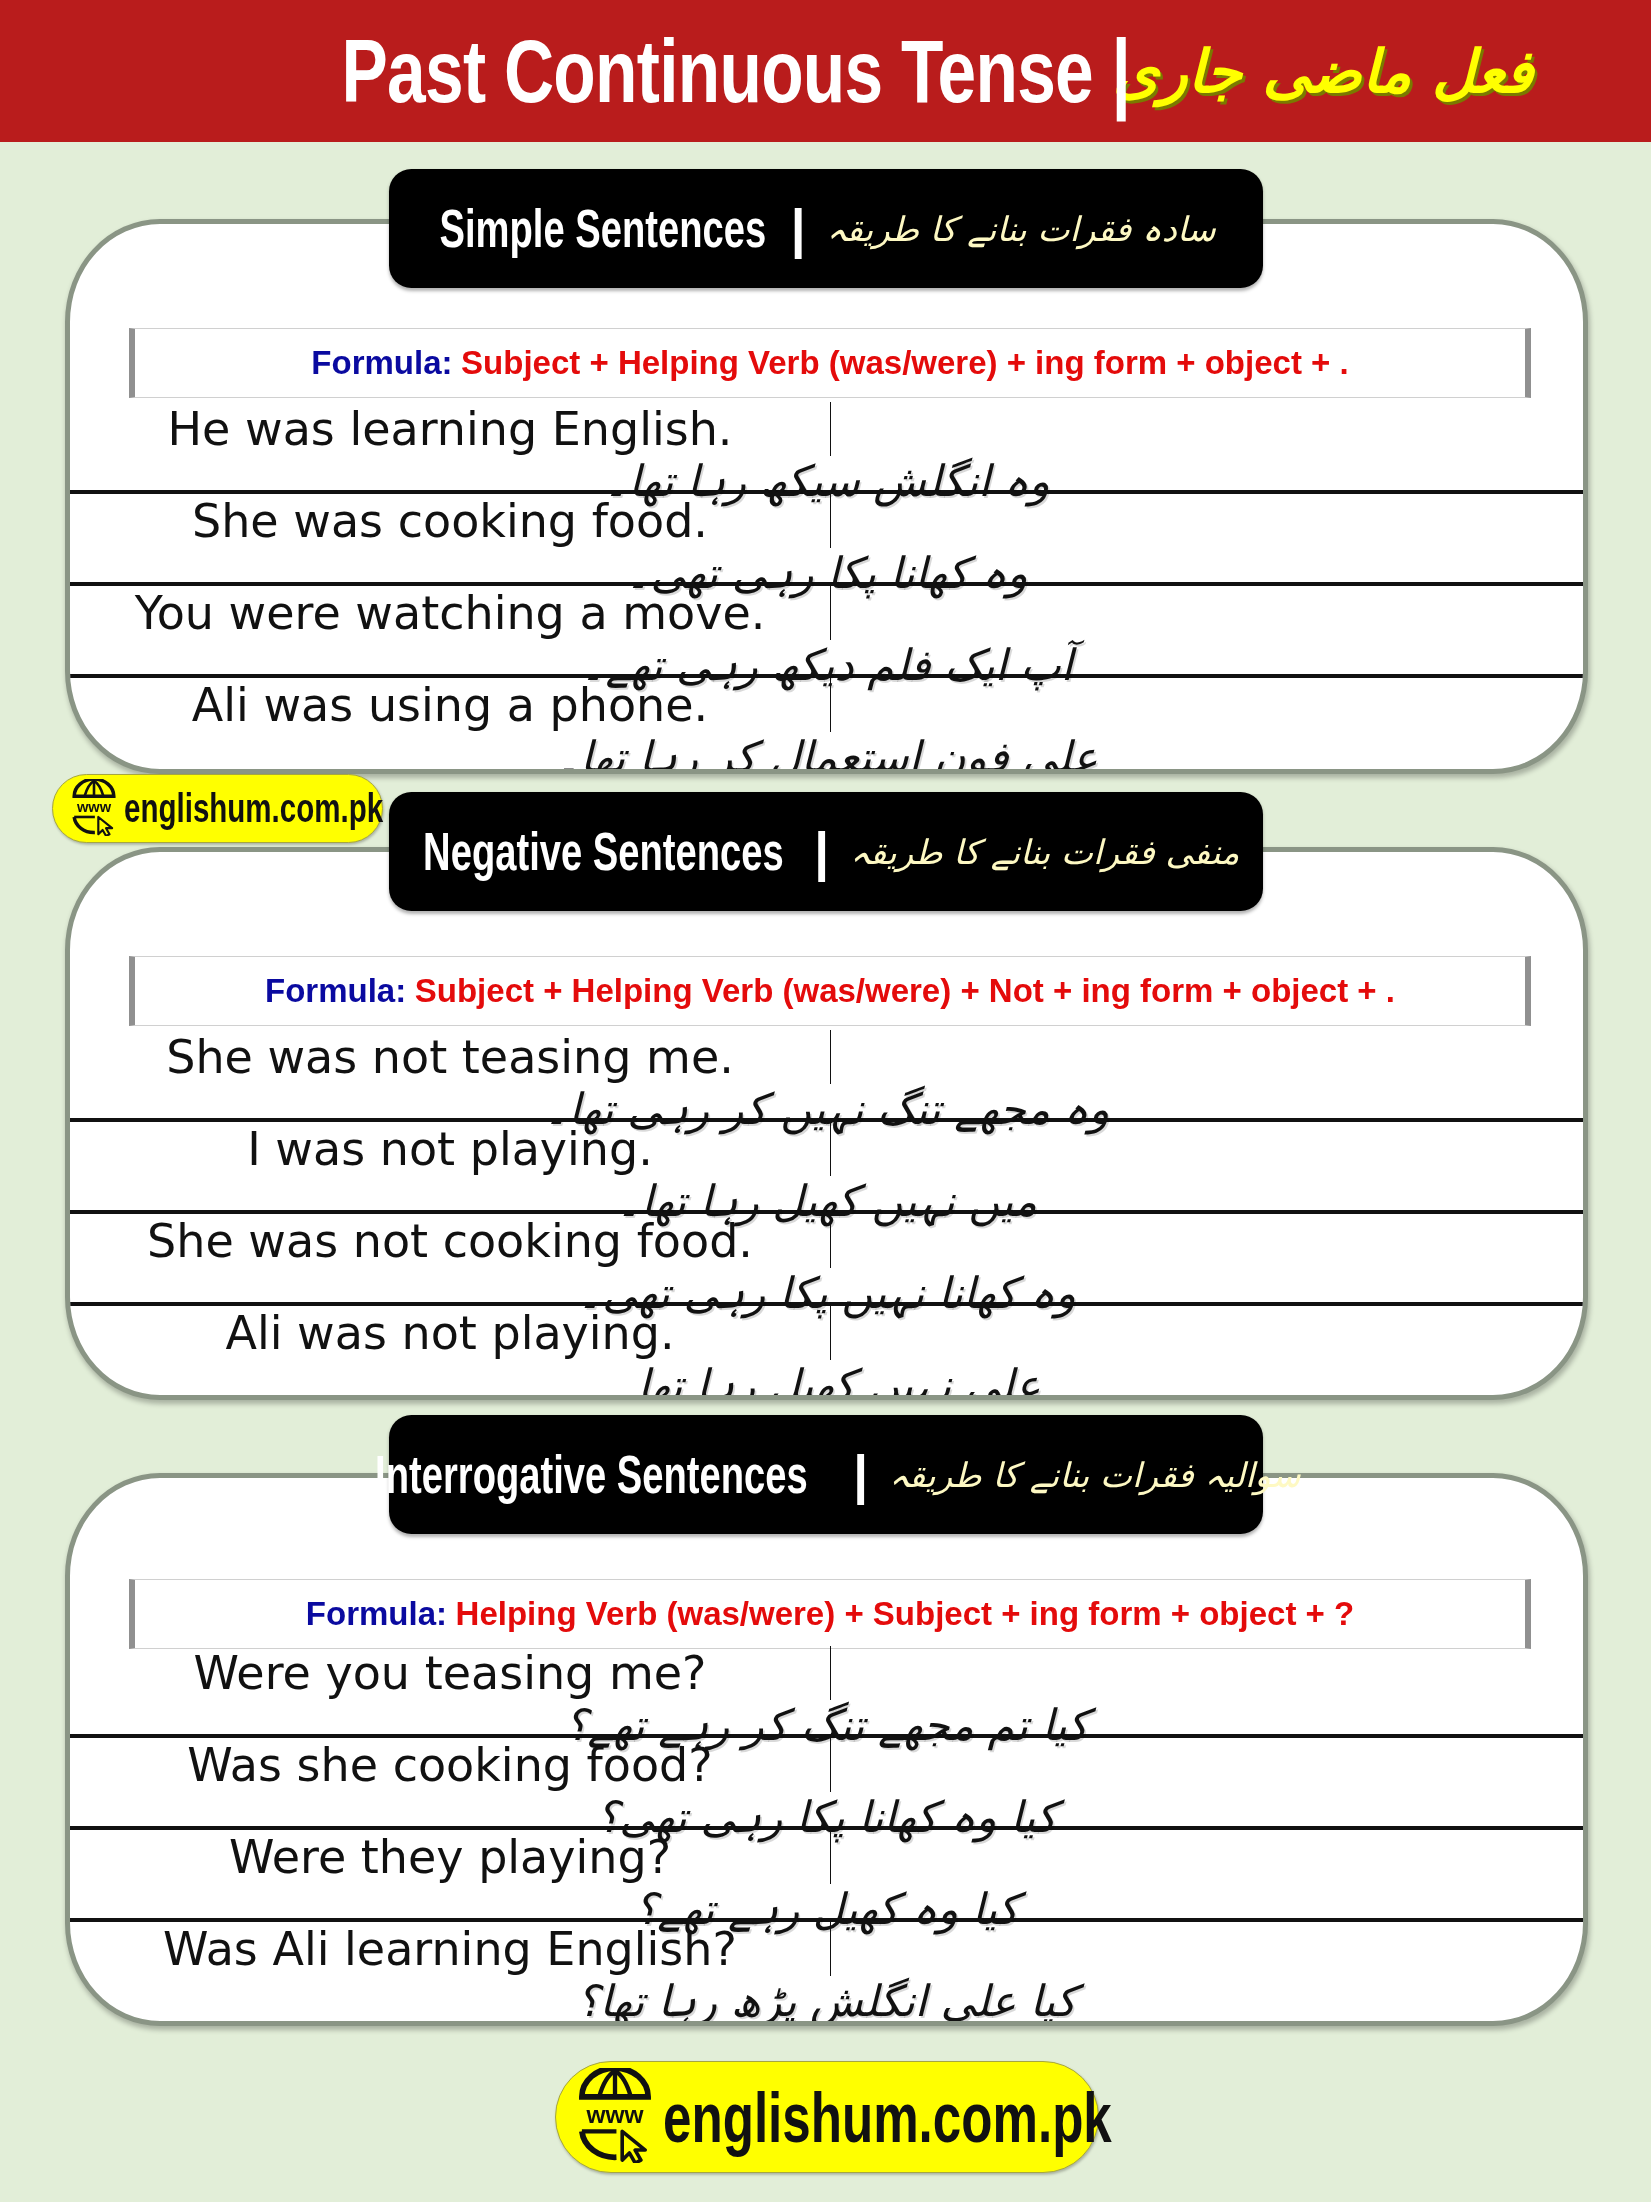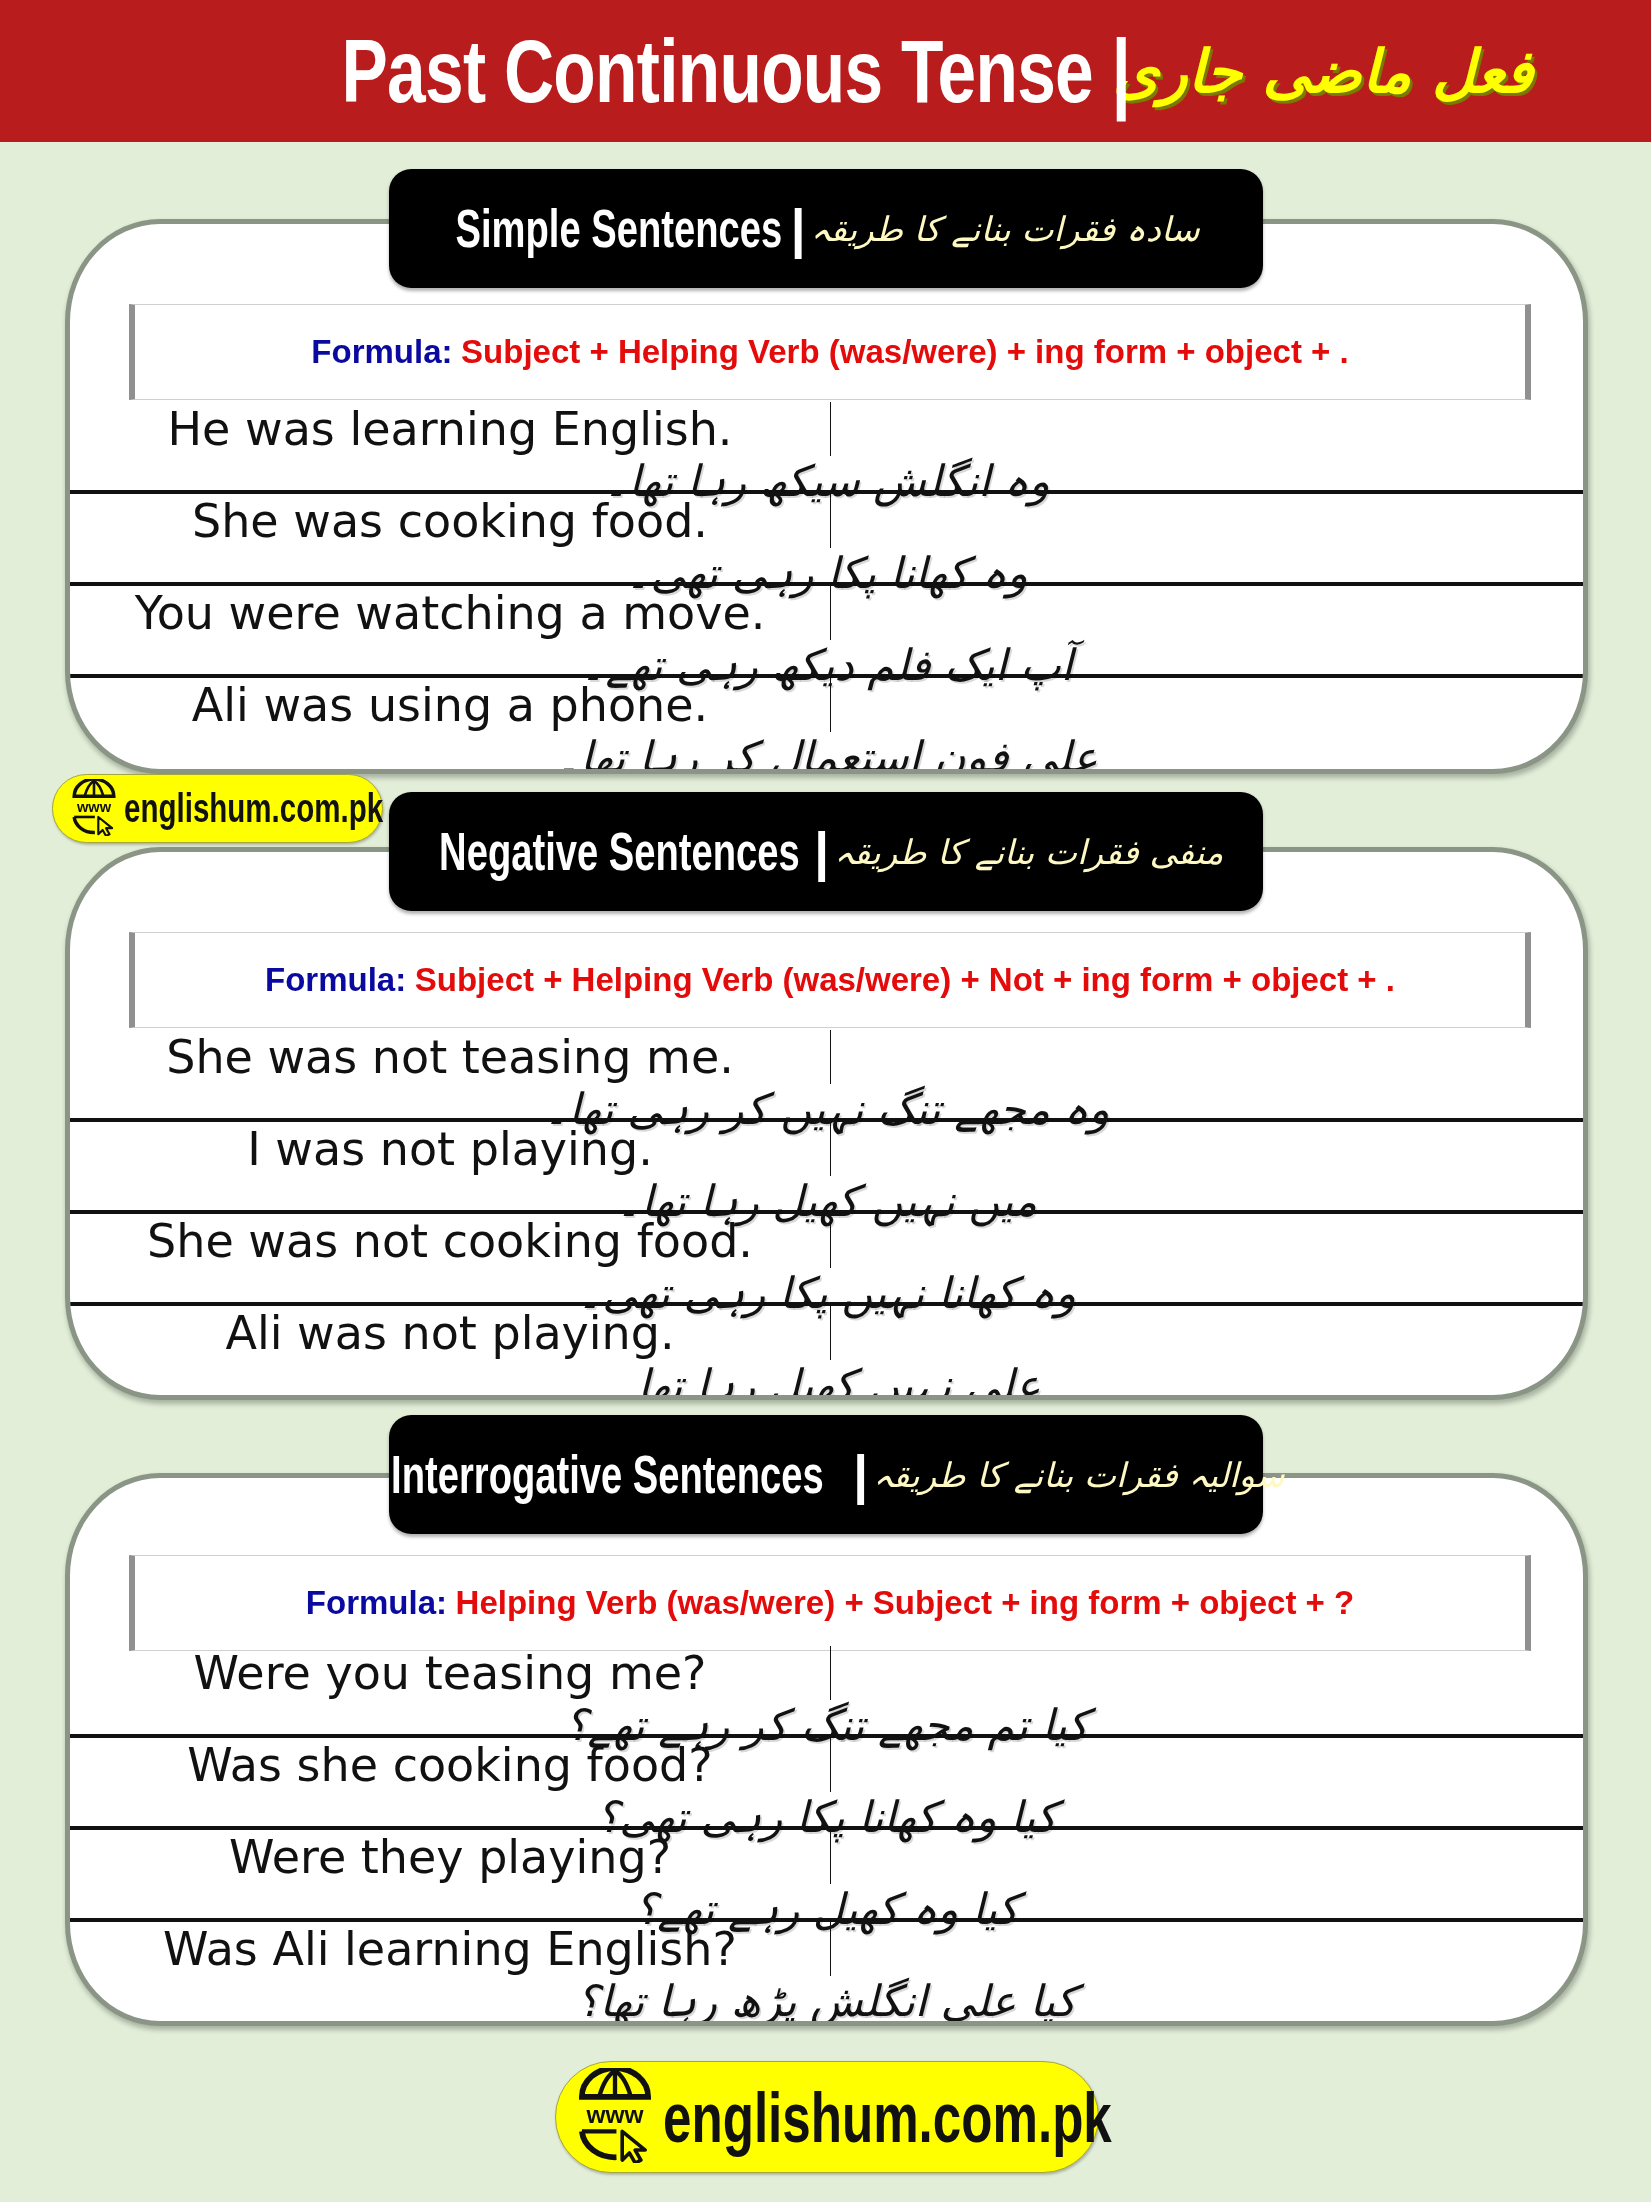--- a/index.html
+++ b/index.html
@@ -23,40 +23,41 @@
 
   .panel {
     position: absolute; left: 65px; width: 1523px; background: #fff;
     border: 5.2px solid #8a9585; border-radius: 95px / 103px;
     box-shadow: 1.7px 3.4px 5.2px rgba(0,0,0,0.25);
     overflow: hidden;
   }
   .panel-label {
     position: absolute; left: 389px; width: 874px; height: 119px;
     background: #000; border-radius: 22.4px; z-index: 5;
-    display: flex; align-items: center; justify-content: center; gap: 5px;
+    display: flex; align-items: center; justify-content: center; gap: 21px;
     box-shadow: 0 2.6px 3.4px rgba(0,0,0,0.3);
   }
   .label-en {
     color: #fff; font-weight: bold; font-size: 53px; transform: scaleX(0.72);
     white-space: nowrap; display: inline-block; margin: 0 -60px;
   }
   .label-sep { color: #fff; font-size: 53px; font-weight: bold; }
   .label-ur {
     color: #fef9c3; font-family: "DejaVu Sans", sans-serif; font-size: 34px;
     direction: rtl; font-style: italic; white-space: nowrap;
   }
 
   .formula-box {
-    position: absolute; left: 59px; width: 1402px; height: 96px;
+    position: absolute; left: 59px; width: 1402px; height: 70px;
     background: #fff; border-top: 1.7px solid #d0d0d0; border-bottom: 1.7px solid #d0d0d0;
     border-left: 6px solid #909090; border-right: 6px solid #909090;
     display: flex; align-items: center; justify-content: center;
     font-family: "Liberation Sans", sans-serif; font-weight: bold; font-size: 33px;
     white-space: nowrap;
+    margin-top: 24px;
   }
   .formula-key { color: #0a0aa0; margin-right: 8.6px; }
   .formula-val { color: #e40b0b; }
 
   .rows { position: absolute; left: 0; width: 100%; }
   .row {
     display: flex; height: 92px; border-bottom: 4.3px solid #111; flex-direction: column;
   }
   .row:last-child { border-bottom: none; }
   .cell-en {

